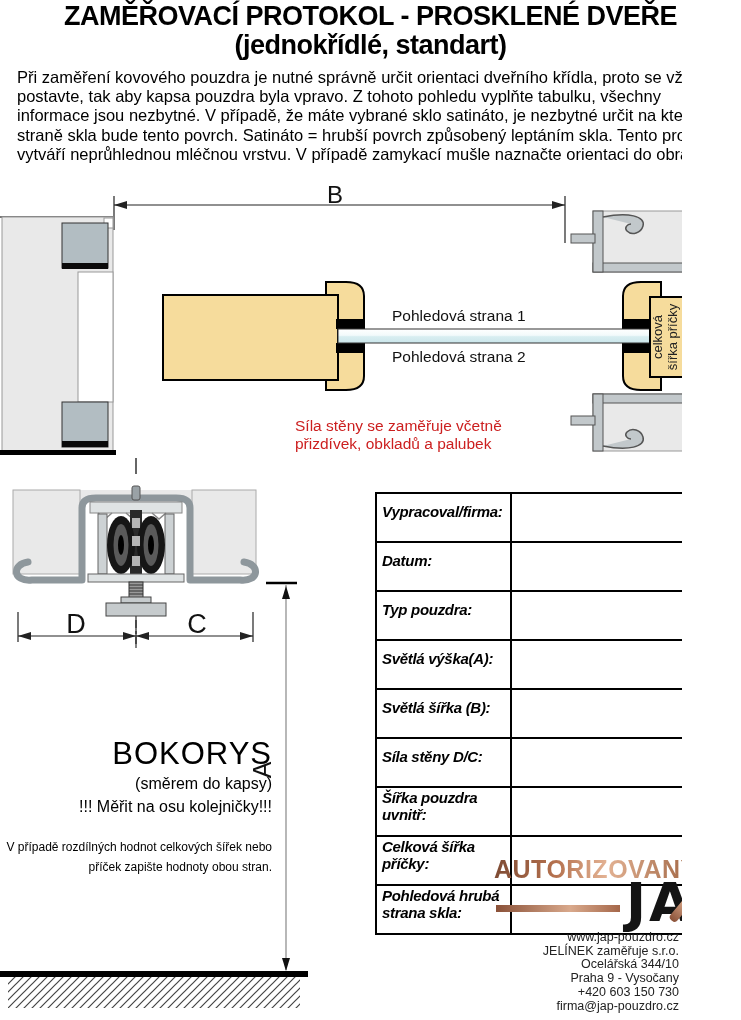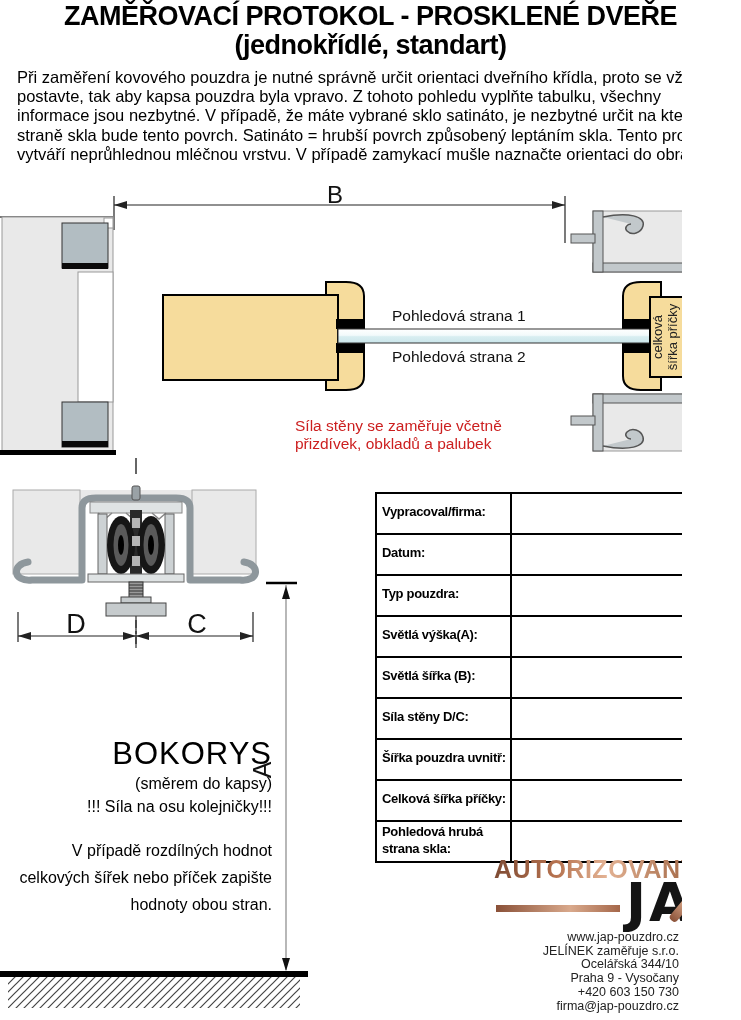--- a/index.html
+++ b/index.html
@@ -8,26 +8,26 @@
   .abs{position:absolute;}
   .title{left:0;top:2px;width:741px;text-align:center;font-weight:bold;
          font-size:27px;line-height:29px;letter-spacing:-0.5px;}
   .intro{left:17px;top:68px;width:716px;font-size:16.5px;line-height:19.2px;}
   svg{position:absolute;left:0;}
   #main-svg{top:185px;}
   #bokorys-svg{top:455px;}
   .bok-text{left:0;top:737px;width:272px;text-align:right;}
   .bok-title{font-size:31px;letter-spacing:1px;line-height:34px;}
   .bok-sub{font-size:16px;line-height:20px;margin-top:3px;}
-  .bok-note{font-size:16px;line-height:27px;margin-top:20px;}
+  .bok-note{font-size:12px;line-height:20px;margin-top:20px;}
   table.form{position:absolute;left:375px;top:492px;width:358px;
              border-collapse:collapse;table-layout:fixed;}
   table.form td{border:2px solid #000;height:35px;vertical-align:middle;}
-  td.flabel{width:126px;font-weight:bold;font-size:13px;letter-spacing:-0.3px;
-            line-height:17px;padding:0 2px 4px 5px;}
+  td.flabel{width:126px;font-weight:bold;font-size:15px;letter-spacing:-0.3px;
+            line-height:17px;padding:0 2px 12px 5px;font-style:italic;}
   td.fvalue{width:228px;}
   .copper-text{font-weight:bold;
     background:linear-gradient(93deg,#7d4a33 0%,#b5714e 30%,#e3b293 55%,#9c613f 100%);
     -webkit-background-clip:text;background-clip:text;-webkit-text-fill-color:transparent;}
   .auth1{left:494px;top:855px;font-size:25px;letter-spacing:0.5px;}
   .auth2{left:494px;top:879px;font-size:25px;letter-spacing:0.5px;}
   .copper-bar{left:496px;top:905px;width:124px;height:7px;
     background:linear-gradient(90deg,#8a5138,#d9a98c 60%,#a5674a);}
   .jap-logo{left:626px;top:876px;font-family:"DejaVu Sans",sans-serif;
     font-size:54px;font-weight:bold;color:#141414;letter-spacing:3px;line-height:1;}
@@ -198,21 +198,21 @@
 
     <g>
       <rect x="0" y="971" width="308" height="6" fill="#000"></rect>
       <rect x="8" y="977" width="292" height="31" fill="url(#hatch)"></rect>
     </g>
   </svg>
 
   <div class="abs bok-text">
     <div class="bok-title">BOKORYS</div>
     <div class="bok-sub">(směrem do kapsy)</div>
-    <div class="bok-sub">!!! Síla na osu kolejničky!!!</div>
+    <div class="bok-sub">!!! Měřit na osu kolejničky!!!</div>
     <div class="bok-note">V případě rozdílných hodnot celkových šířek nebo příček zapište hodnoty obou stran.</div>
   </div>
 
   <table class="form">
     <tbody>
       <tr>
         <td class="flabel">Vypracoval/firma:</td>
         <td class="fvalue"></td>
       </tr>
       <tr>

